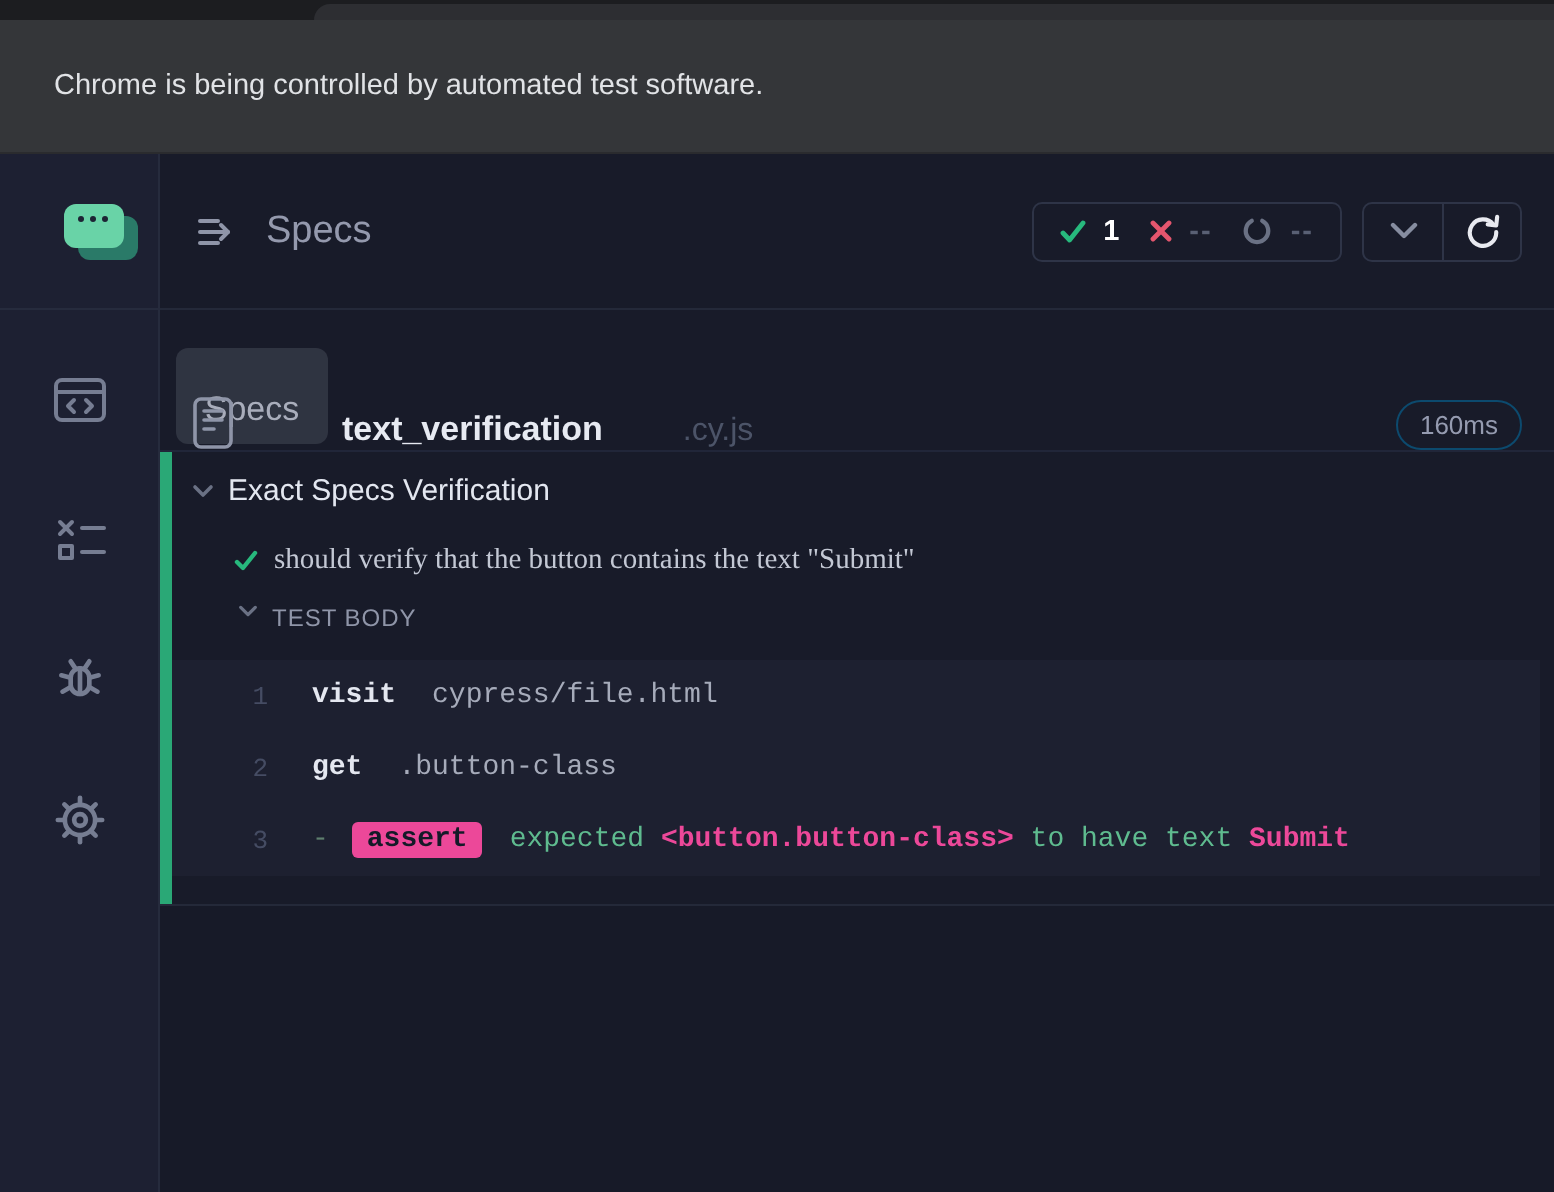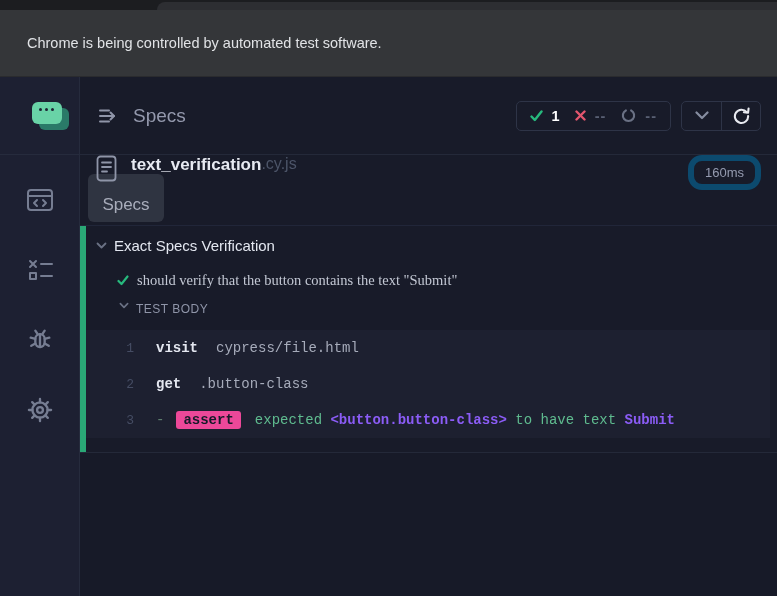--- a/index.html
+++ b/index.html
@@ -38,25 +38,25 @@
     display:flex; align-items:center; gap:9px; border:1px solid #2e3447; border-radius:5px;
     padding:5px 13px; height:30px; cursor:pointer;
   }
   .stat-num { font-size:14.5px; }
   .stat-pass { color:#ffffff; font-weight:bold; }
   .stat-dim { color:#596074; font-weight:bold; letter-spacing:1px; }
   .btn-group { display:flex; margin-left:10px; border:1px solid #2e3447; border-radius:5px; height:30px; overflow:hidden; }
   .icon-btn { width:39px; display:flex; align-items:center; justify-content:center; cursor:pointer; }
   .icon-btn + .icon-btn { border-left:1px solid #2e3447; }
   
-  .file-row { height:71px; border-bottom:1px solid #212639; display:flex; align-items:flex-start; padding:0 16px; position:relative; }
+  .file-row { height:71px; border-bottom:1px solid #212639; display:flex; align-items:flex-end; padding:0 16px; position:relative;gap:40px; }
   .file-title { color:#e7eaf2; font-weight:bold; font-size:17px; margin-left:14px; }
   .file-ext { color:#4c5468; font-size:16px; }
   .duration-badge {
-    margin-left:auto; border:6px solid #0c4a6e; color:#959bb0; font-size:13px;
+    margin-left:auto; border:1px solid #0c4a6e; color:#959bb0; font-size:13px;
     border-radius:14px; padding:4px 11px;
   }
   
   .tooltip {
     position:absolute; left:8px; top:97px; width:76px; height:48px;
     background:rgba(68,72,86,0.55); border-radius:6px; z-index:0;
     display:flex; align-items:flex-end; justify-content:center;
     color:#a9adbb; font-size:17px; padding-bottom:7px;
   }
   
@@ -72,21 +72,21 @@
   .cmd-row { height:36px; display:flex; align-items:center; font-size:14px; cursor:pointer; }
   .cmd-num { width:48px; text-align:right; color:#454c63; font-size:13px; flex-shrink:0; }
   .cmd-name { margin-left:22px; font-weight:bold; color:#e4e7f0; }
   .cmd-msg { margin-left:18px; color:#a6abba; }
   .cmd-dash { margin-left:22px; color:#5e7e6e; }
   .assert-badge {
     margin-left:12px; background:#ec4899; color:#141a28; font-weight:bold;
     padding:1px 7px; border-radius:3px;
   }
   .assert-text { color:#5fbb8f; margin-left:14px; }
-  .assert-text .b { font-weight:bold; color:#8b5cf6; }
+  .assert-text .b { font-weight:bold; color:#ec4899; }
   
   .bottom-area { flex:1; border-top:1px solid #242939; background:#171a28; }
   svg.glyph { display:block; }
 </style>
 </head>
 <body>
 
 <div class="tab-strip">
   <div class="tab"></div>
 </div>

